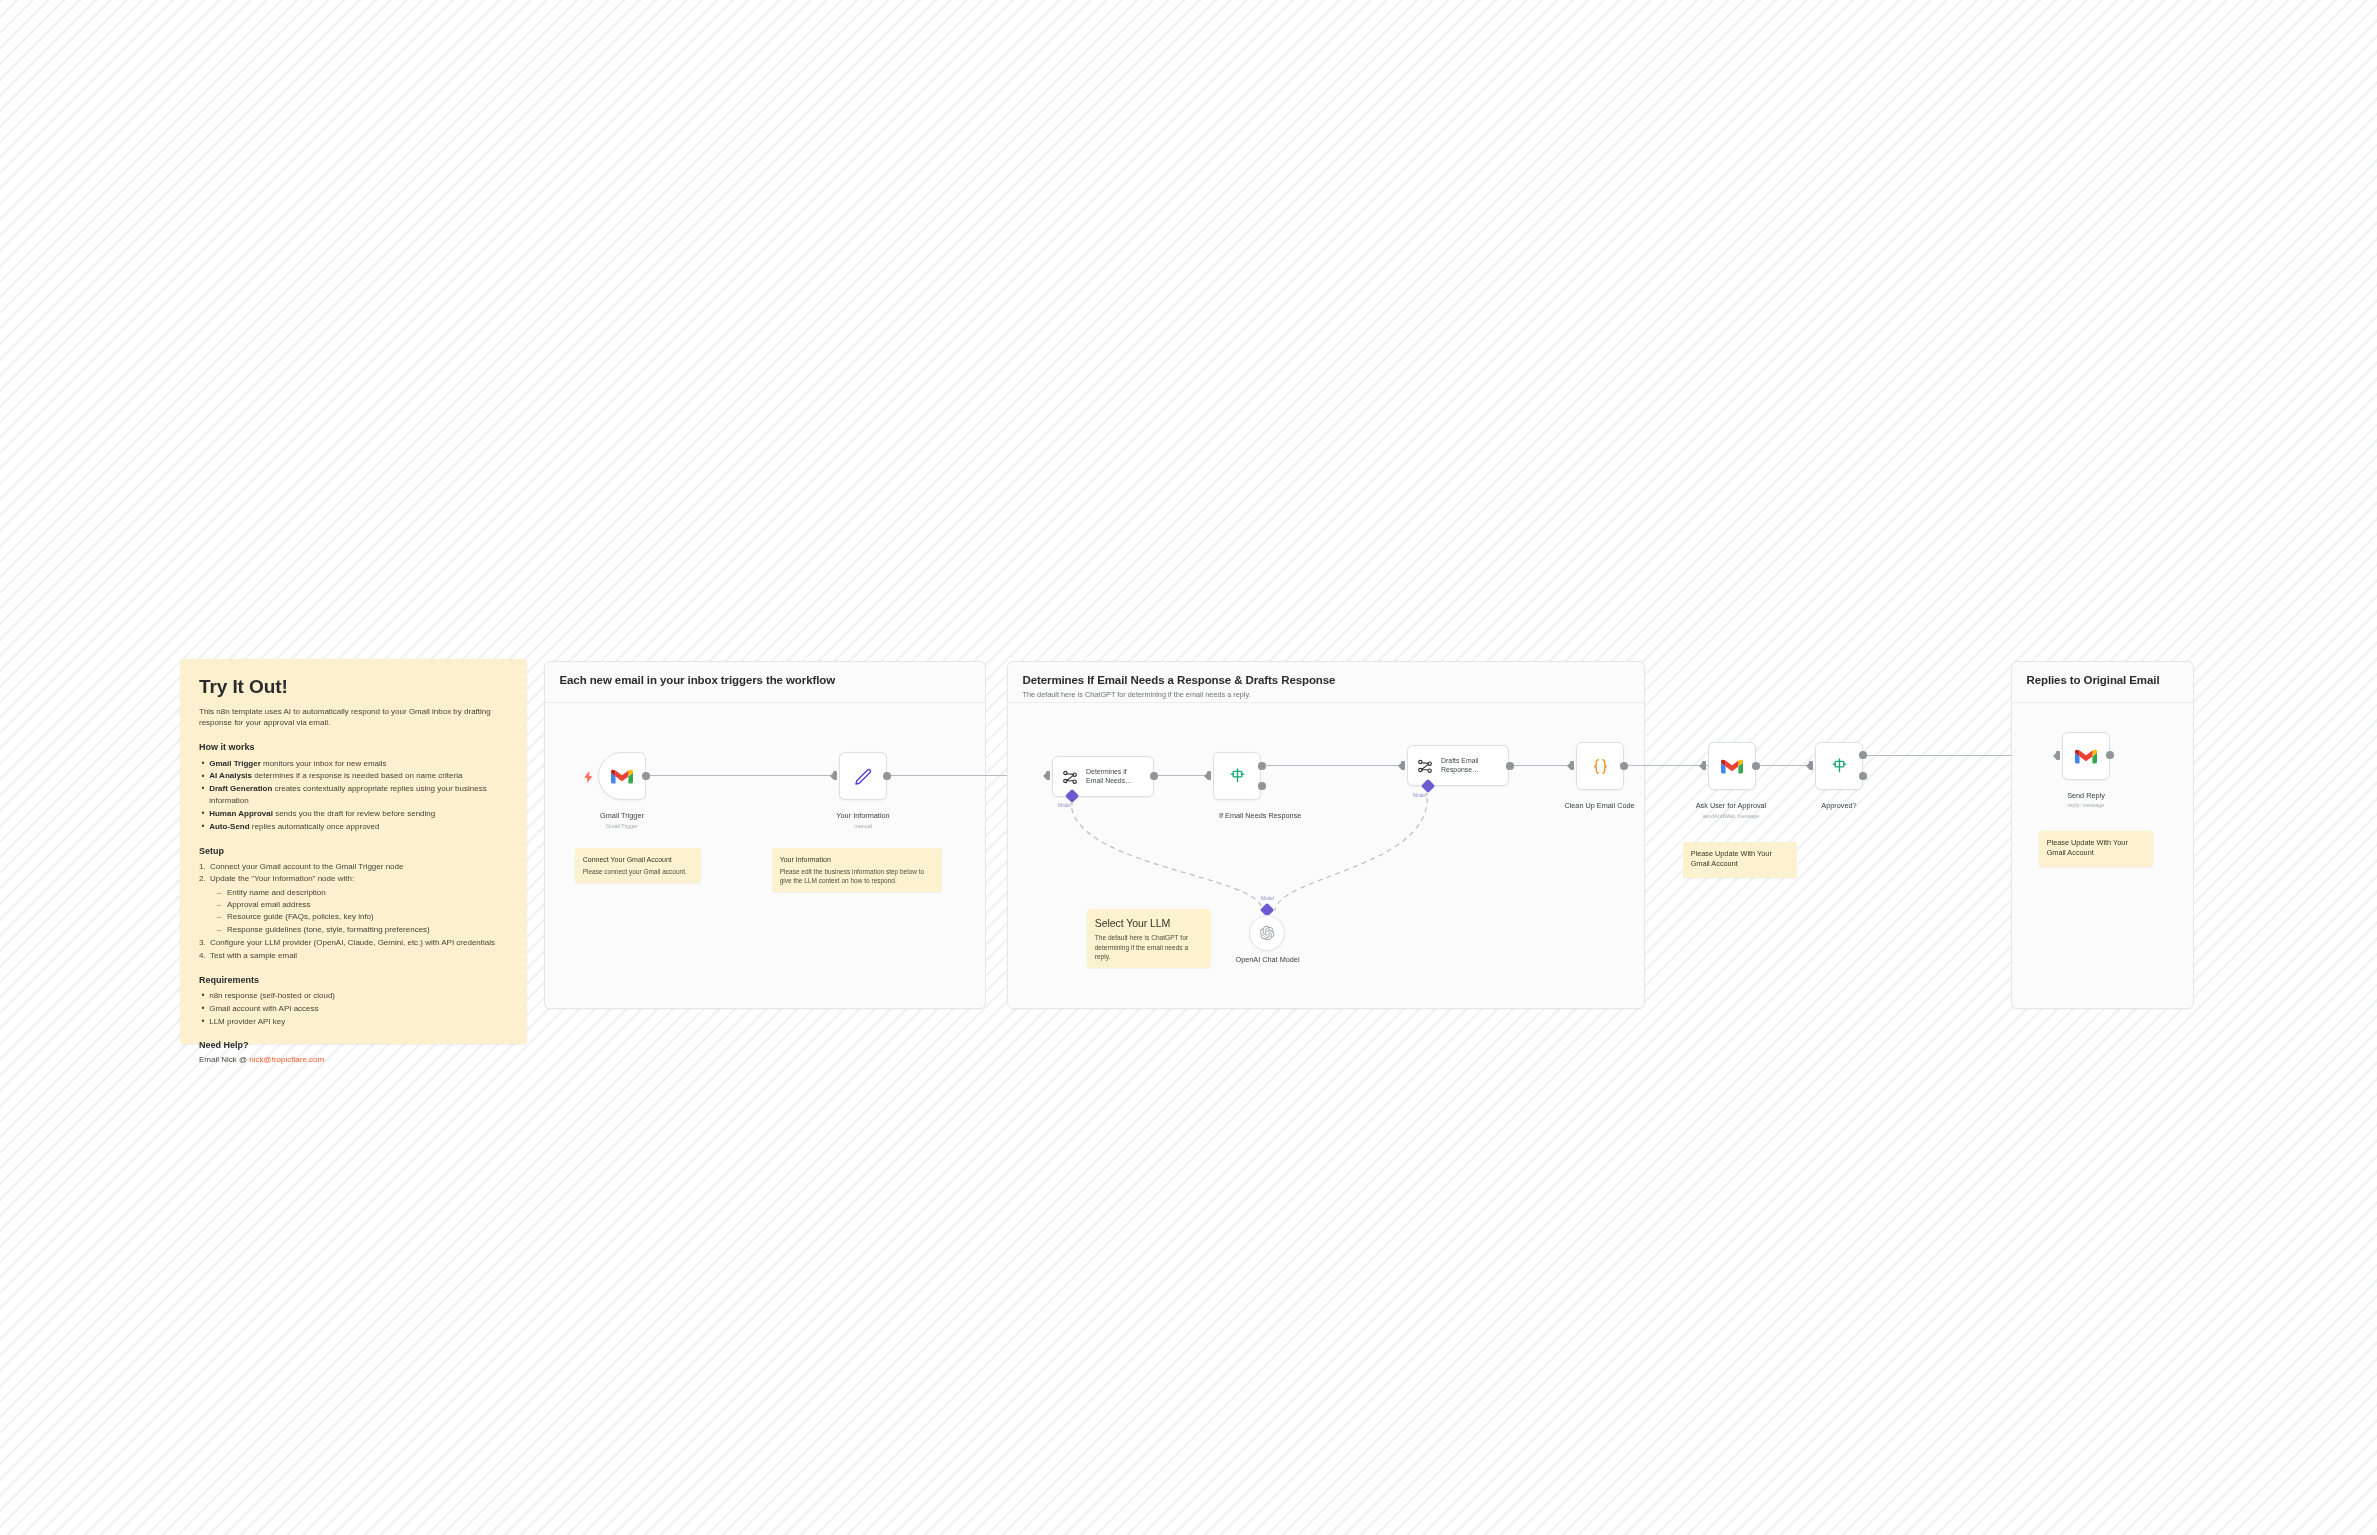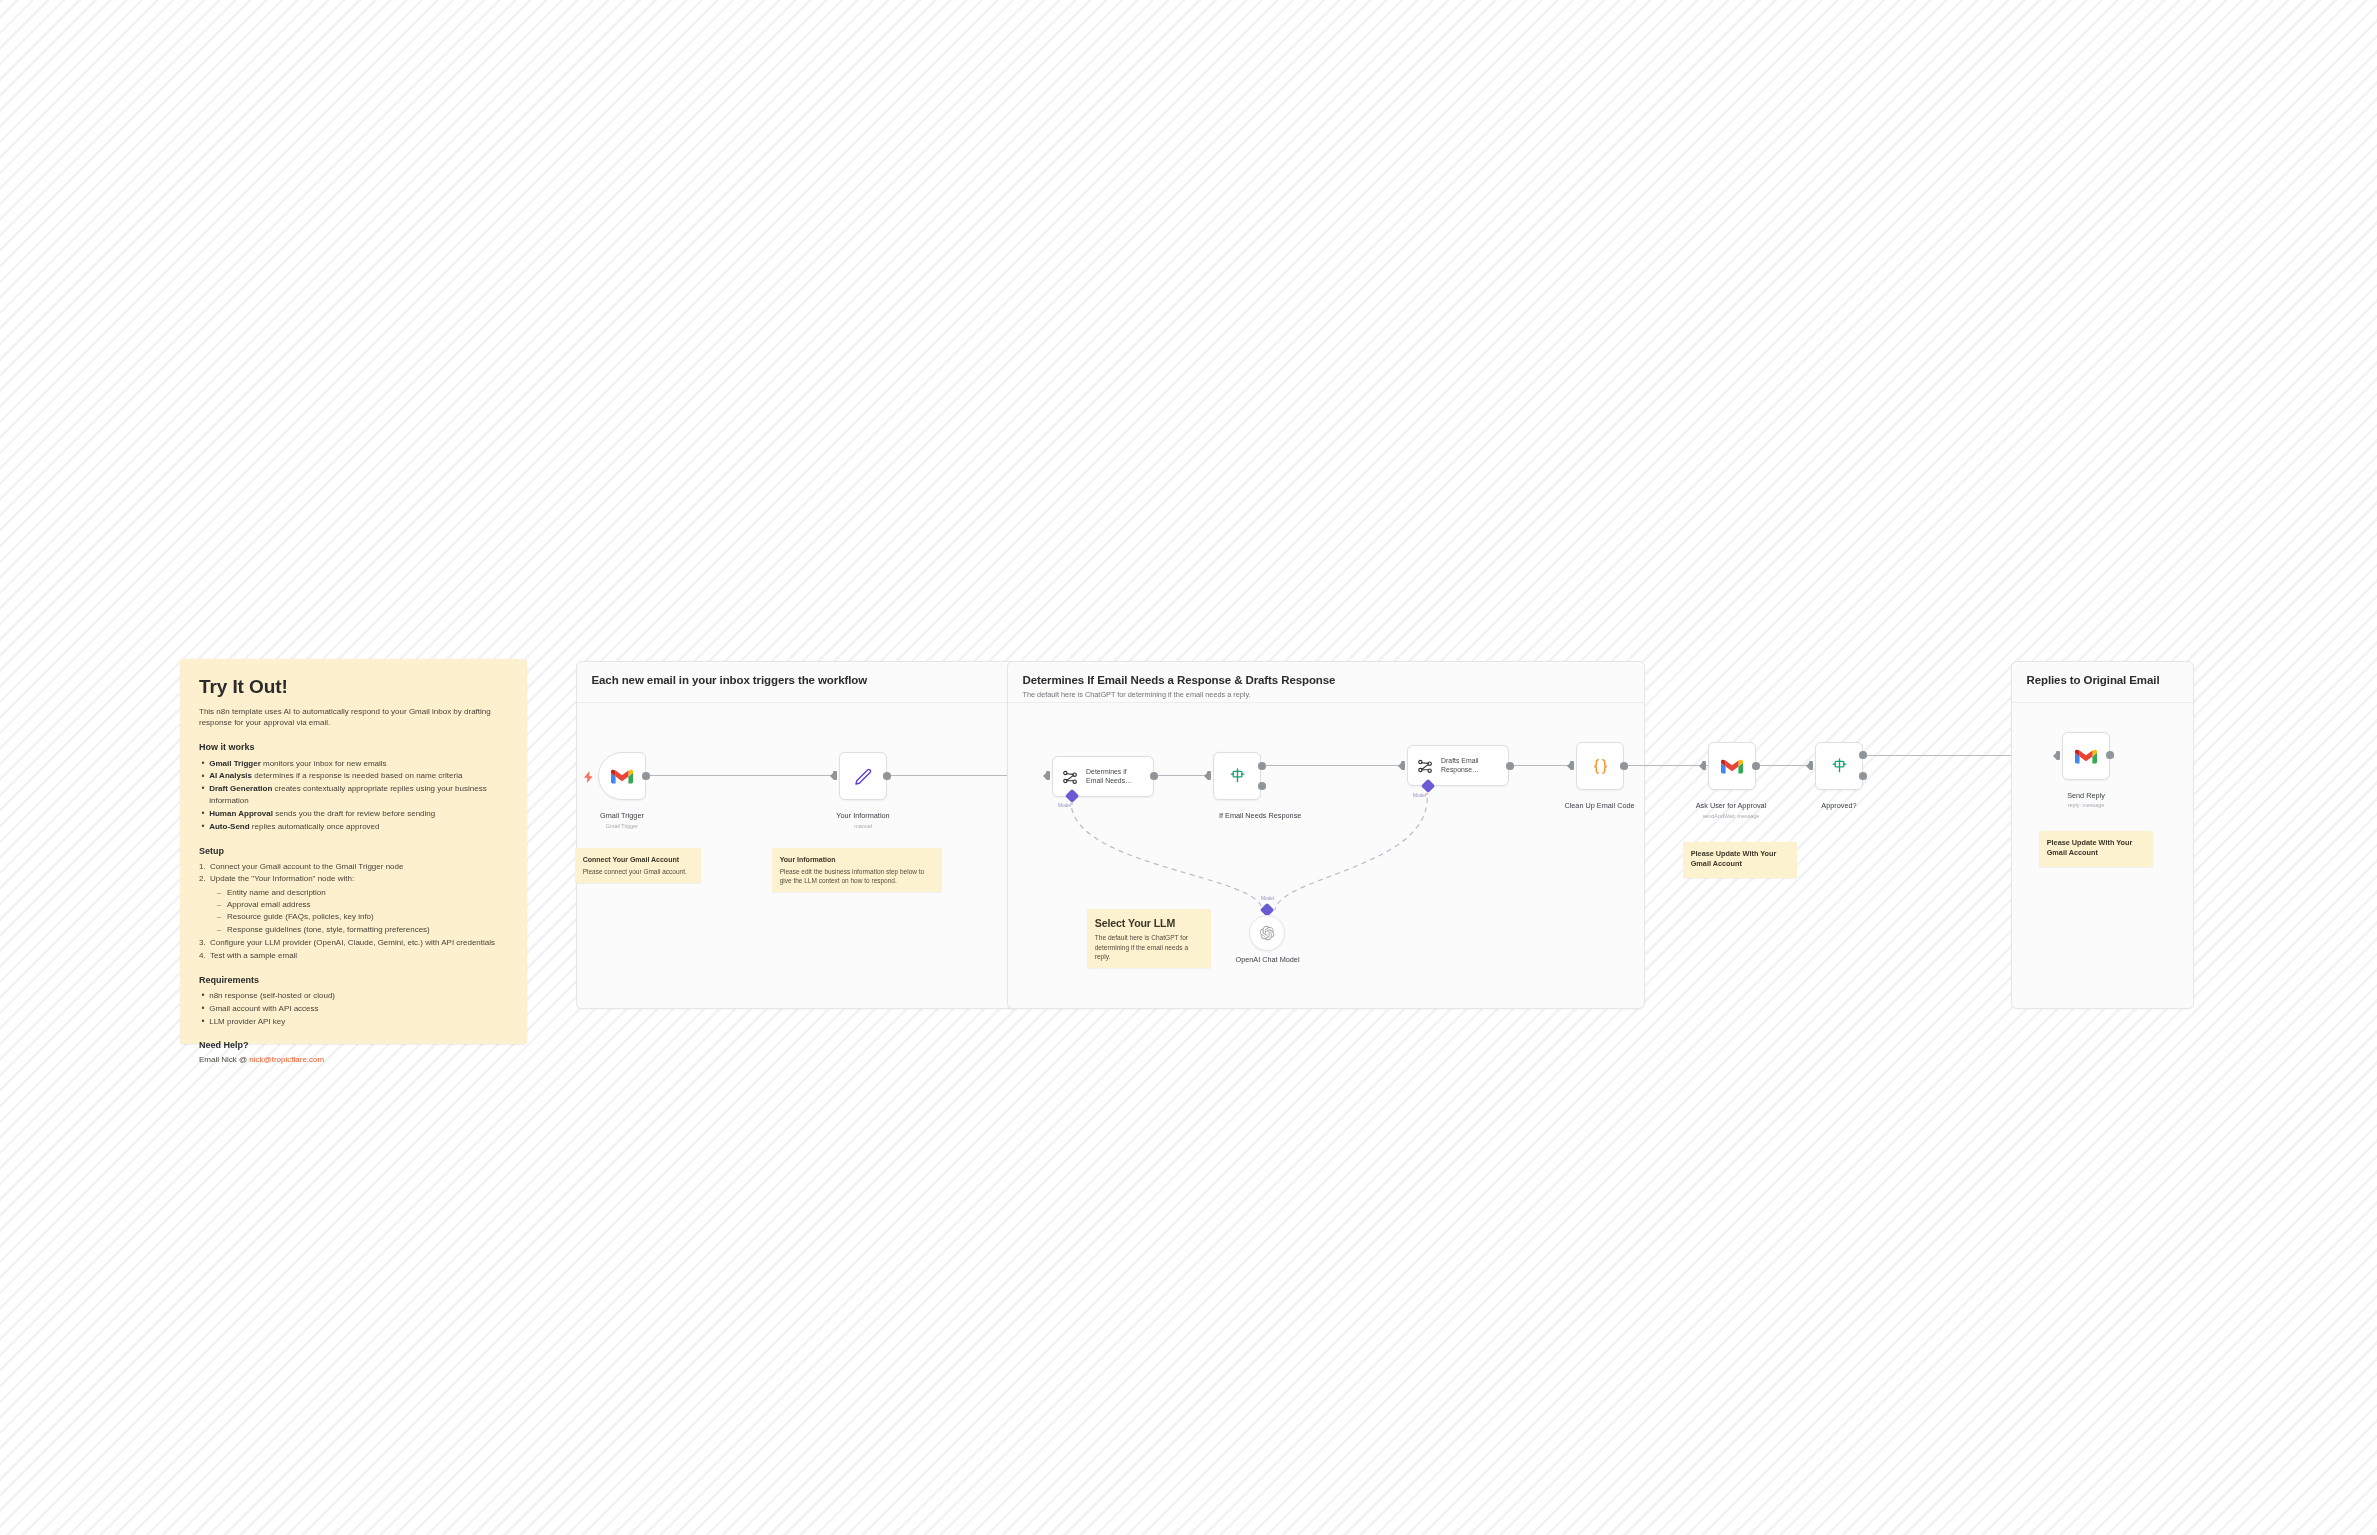--- a/index.html
+++ b/index.html
@@ -168,21 +168,21 @@
   }
   .panel-divider {
     position: absolute;
     left: 0;
     right: 0;
     top: 40px;
     height: 0.9px;
     background: #ededf0;
   }
 
-  #panel-trigger   { left: 576px;  top: 661px; width: 442px; height: 348px; text-decoration: underline; }
+  #panel-trigger   { left: 544px;  top: 661px; width: 442px; height: 348px; text-decoration: underline; }
   #panel-determine { left: 1007px; top: 661px; width: 638px; height: 348px; }
   #panel-approval  { left: 1666px; top: 661px; width: 289px; height: 348px; }
   #panel-replies   { left: 2011px; top: 661px; width: 183px; height: 348px; }
 
   
   .node {
     position: absolute;
     background: #ffffff;
     border: 0.9px solid #dcdfe4;
     border-radius: 6px;
@@ -272,21 +272,21 @@
   
   .note {
     position: absolute;
     background: #fdf2d0;
     border-radius: 2.6px;
     padding: 6.8px 7.7px;
     box-shadow: 0 0.9px 0.9px rgba(0,0,0,0.05);
   }
   .note .note-title {
     font-size: 7px;
-    font-weight: bold;
+    font-weight: normal;
     color: #3b3525;
     line-height: 1.35;
     margin-bottom: 2.6px;
   }
   .note .note-body {
     font-size: 6.5px;
     color: #524c3b;
     line-height: 1.42;
   }
   .note.llm .note-title { font-size: 10.6px; margin-bottom: 3.4px; letter-spacing: -0.1px; }

